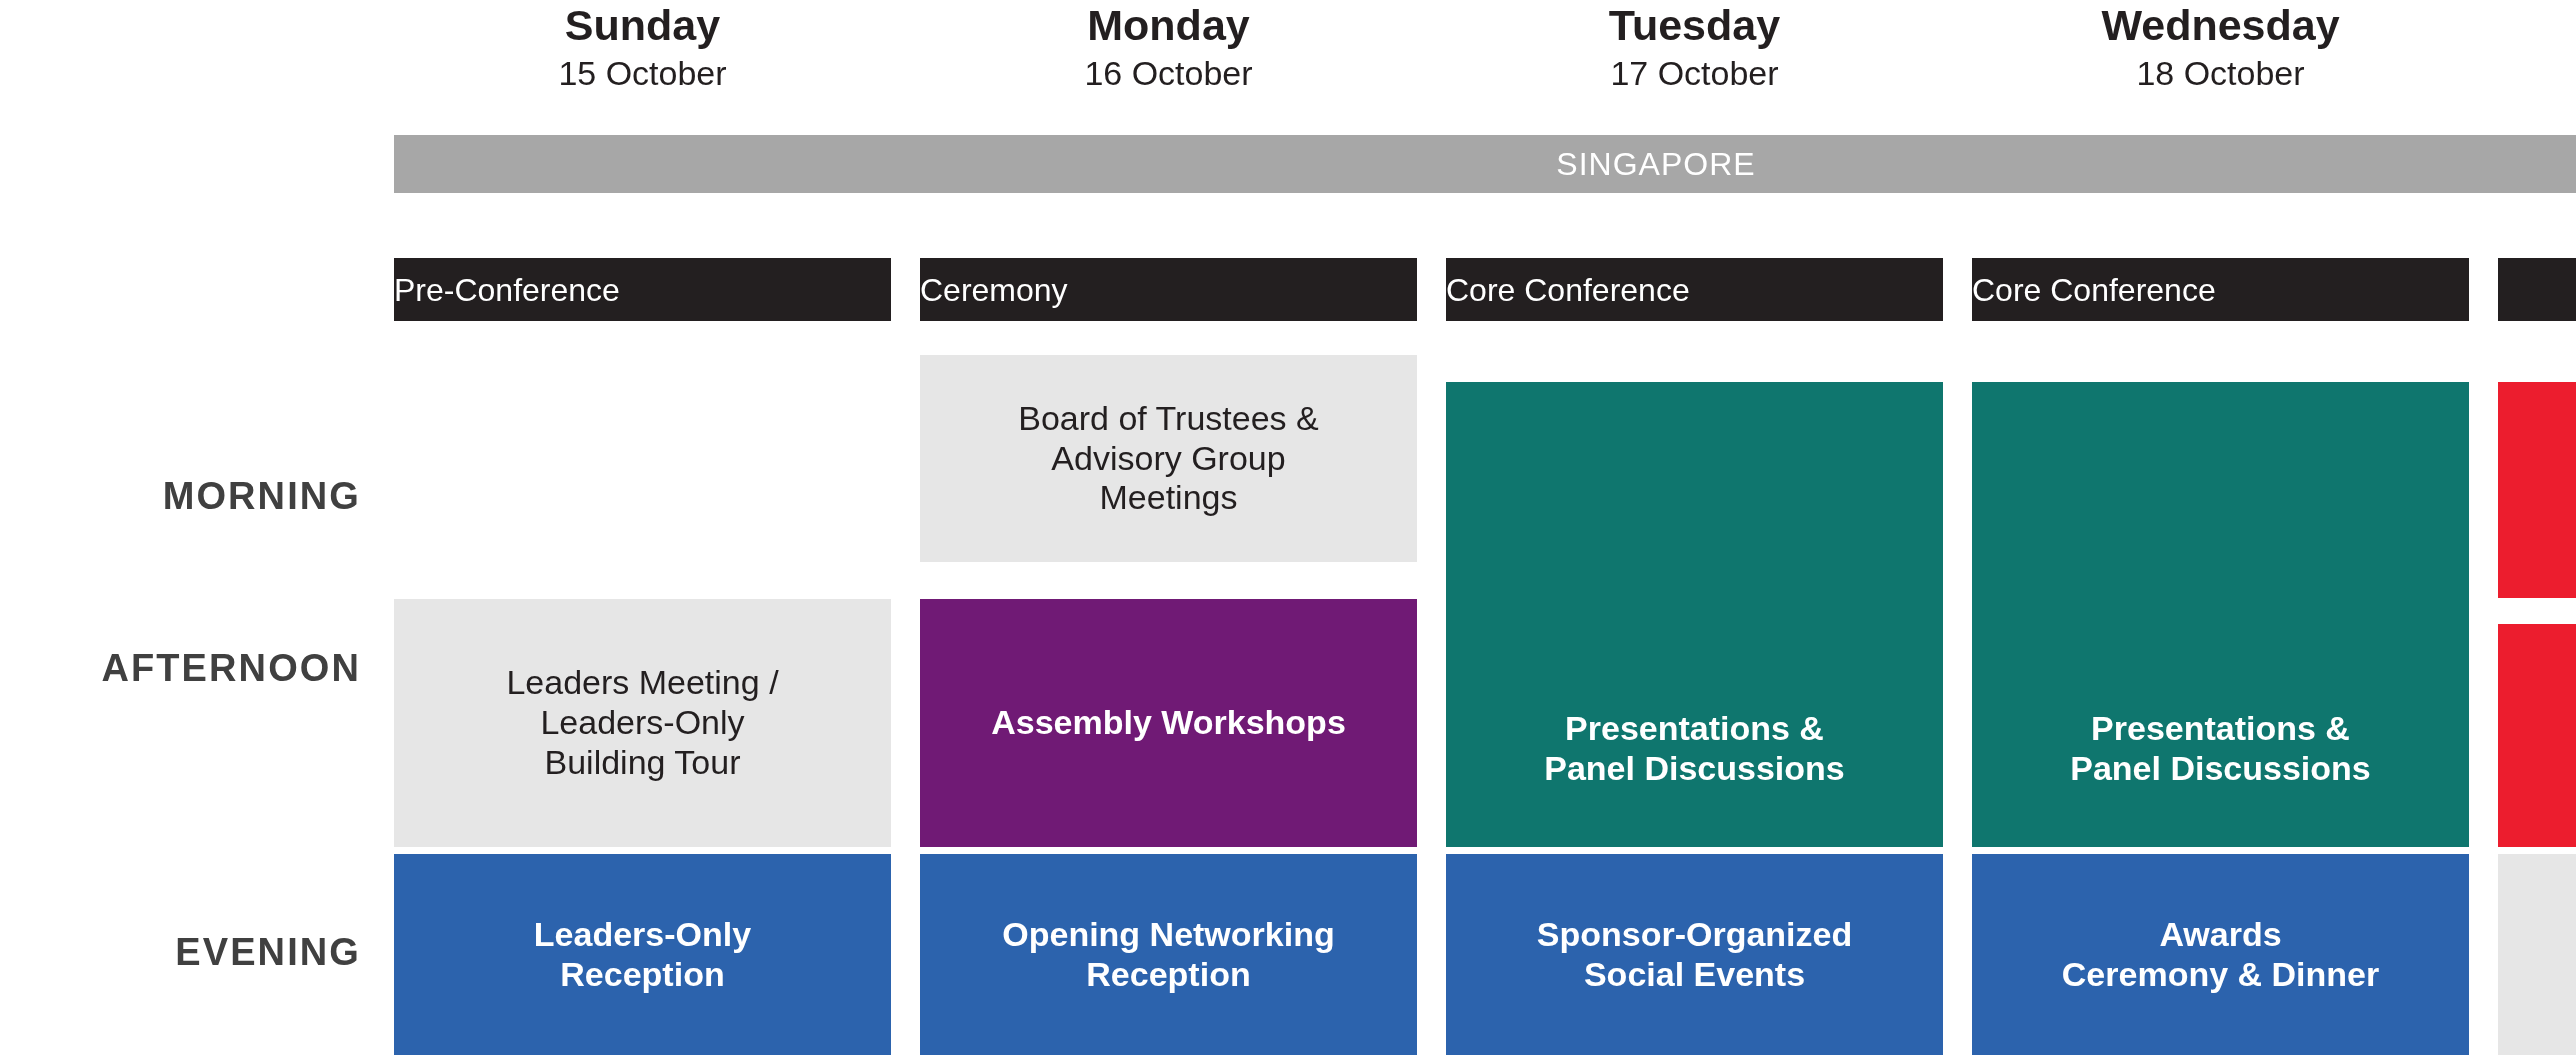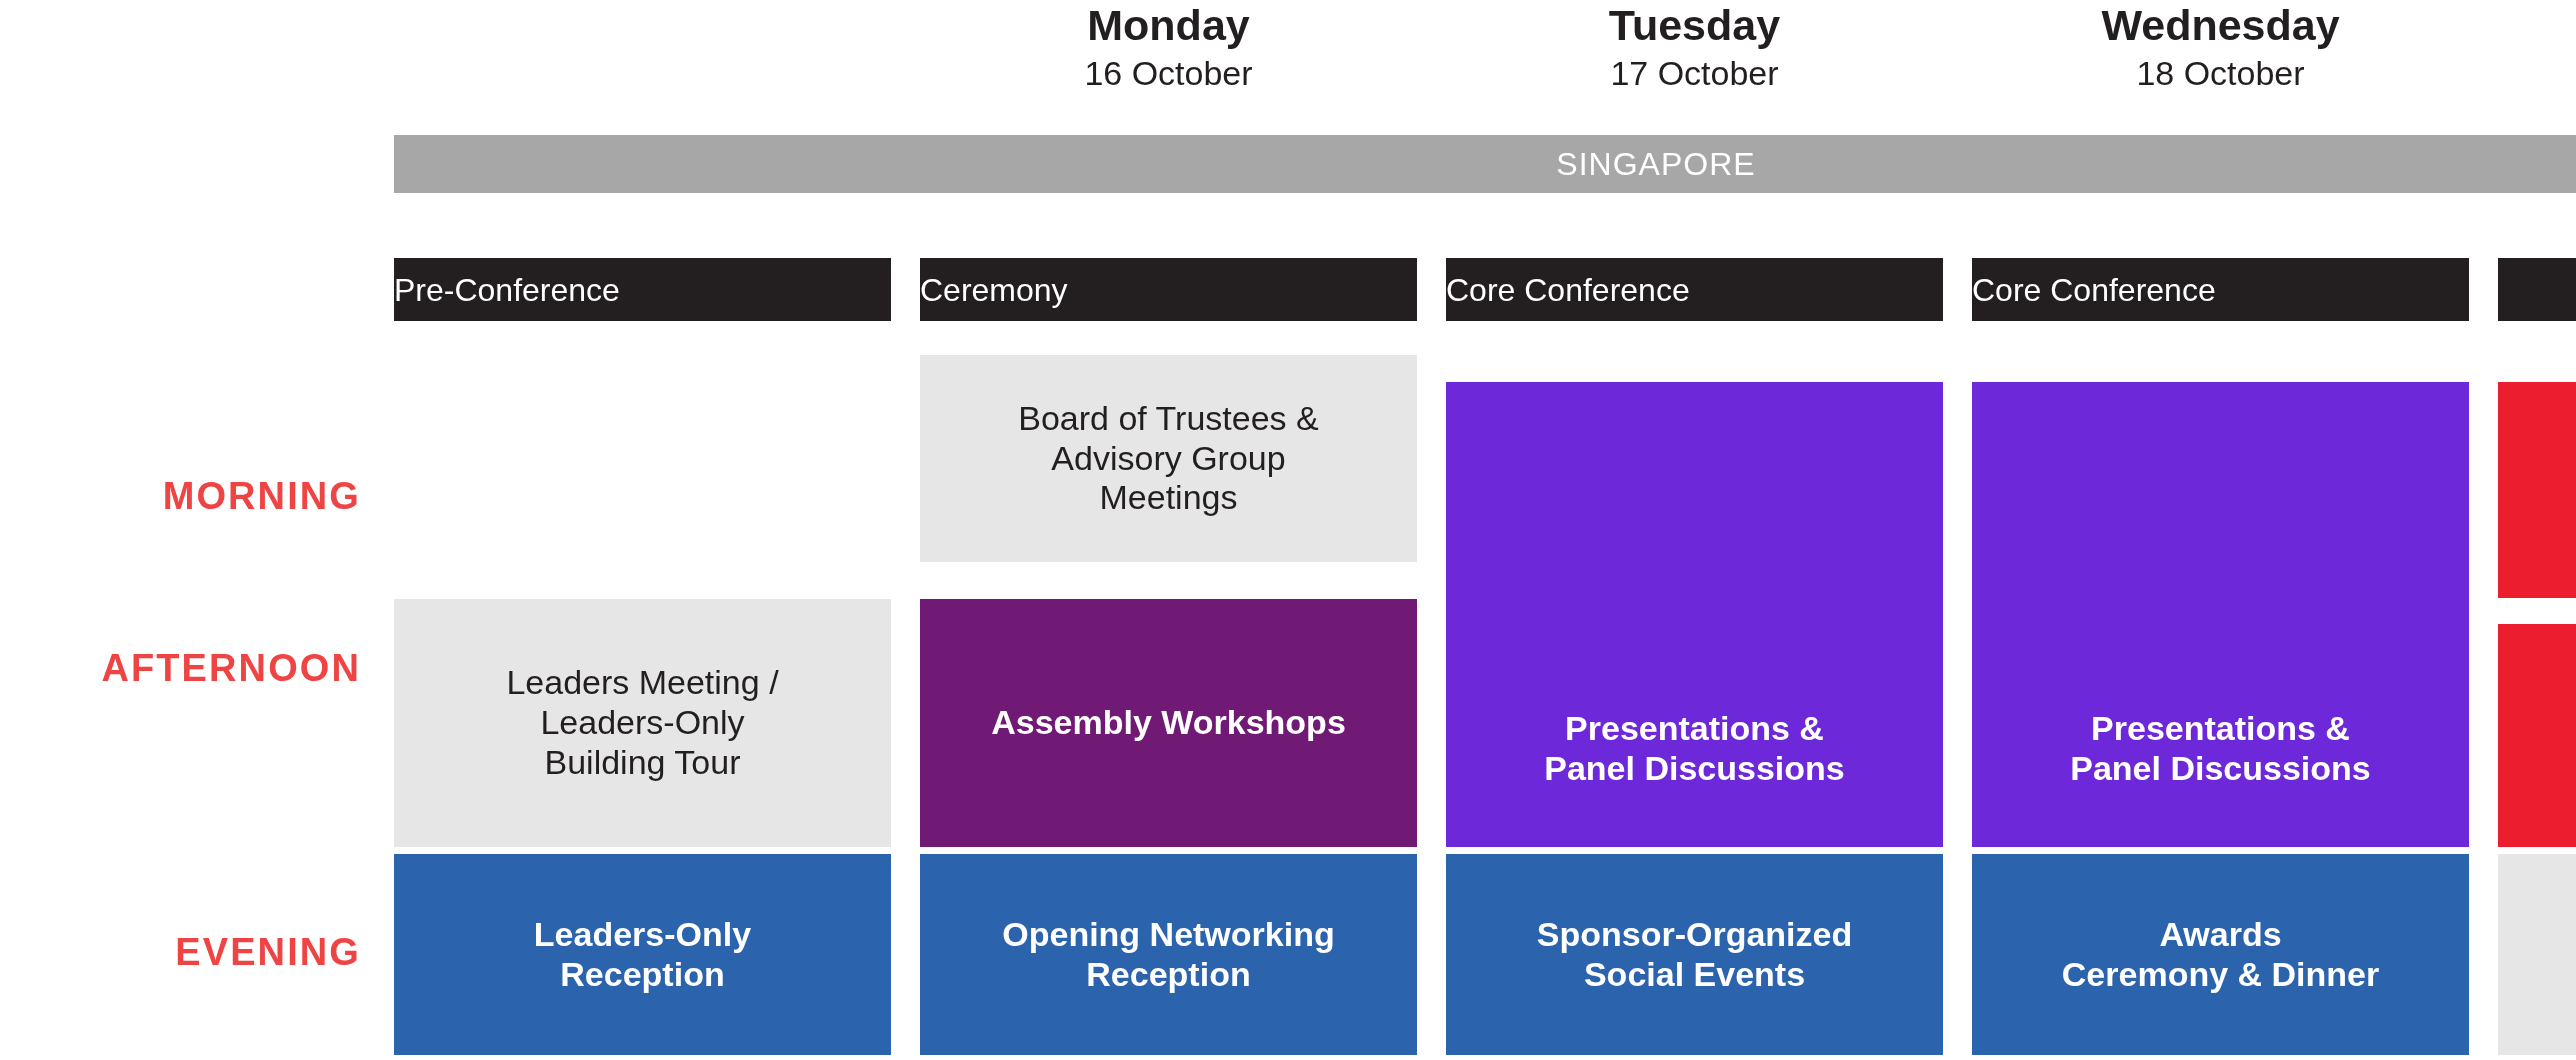--- a/index.html
+++ b/index.html
@@ -14,44 +14,48 @@
   
   .locbar{position:absolute;top:135px;height:58px;display:flex;align-items:center;justify-content:center;}
   .locbar span{color:#ffffff;font-size:32px;letter-spacing:1px;font-weight:normal;}
   .loc-sg{background:#a7a7a7;}
 
   
   .typebar{position:absolute;top:258px;height:63px;background:#231f20;display:flex;align-items:center;justify-content:flex-start;}
   .typebar span{color:#ffffff;font-size:32px;font-weight:normal;line-height:1;}
 
   
-  .rowlabel{position:absolute;left:0;width:361px;text-align:right;font-size:38px;font-weight:bold;color:#ef4444;letter-spacing:2.1px;}
+  .rowlabel{position:absolute;left:0;width:361px;text-align:right;font-size:38px;font-weight:bold;color:#404040;letter-spacing:2.1px;}
 
   
   .cell{position:absolute;box-sizing:border-box;display:flex;align-items:center;justify-content:center;text-align:center;padding:0 9.3px;}
   .cell .txt{line-height:1.17;white-space:pre-line;}
 
   .c-gray{background:#e6e6e6;}
   .c-gold{background:#701a75;}
-  .c-green{background:#6d28d9;}
+  .c-green{background:#0f766e;}
   .c-red{background:#ec1d2e;}
   .c-blue{background:#2c63ad;}
 
   .t-dark{color:#231f20;font-weight:normal;font-size:34px;}
   .t-white-bold{color:#ffffff;font-weight:bold;font-size:34px;}
 
   
   .va-center{align-items:center;}
   .va-lower{align-items:flex-end;padding-bottom:58px;}
 </style>
 </head>
 <body>
 
 <div id="sched">
 
+  <div class="dayhead" style="left:394px;width:497px;">
+    <div class="dname">Sunday</div>
+    <div class="ddate">15 October</div>
+  </div>
   <div class="dayhead" style="left:920px;width:497px;">
     <div class="dname">Monday</div>
     <div class="ddate">16 October</div>
   </div>
   <div class="dayhead" style="left:1446px;width:497px;">
     <div class="dname">Tuesday</div>
     <div class="ddate">17 October</div>
   </div>
   <div class="dayhead" style="left:1972px;width:497px;">
     <div class="dname">Wednesday</div>

